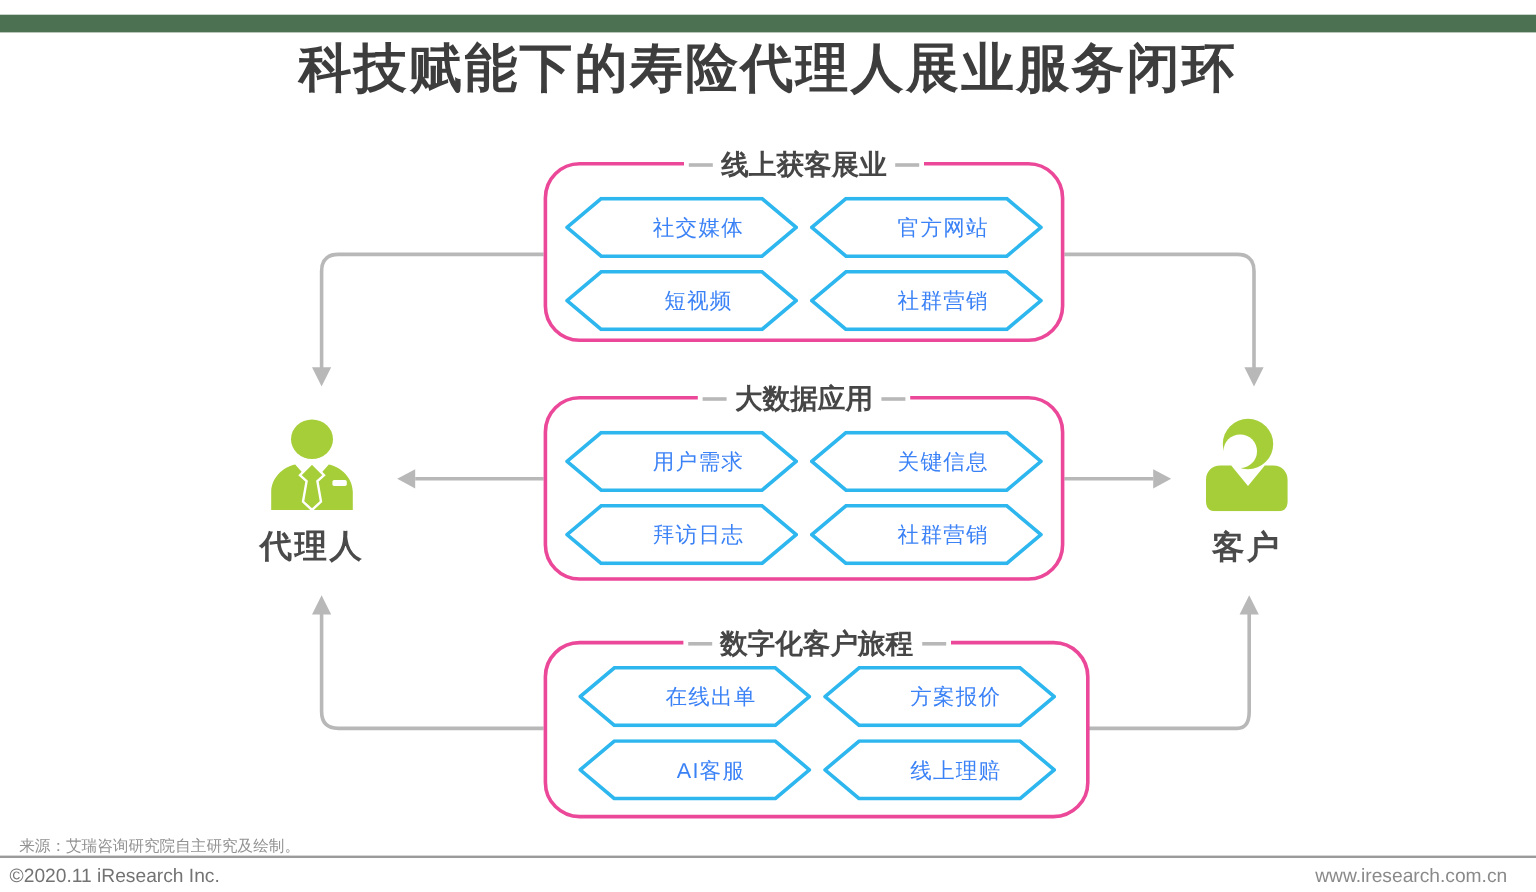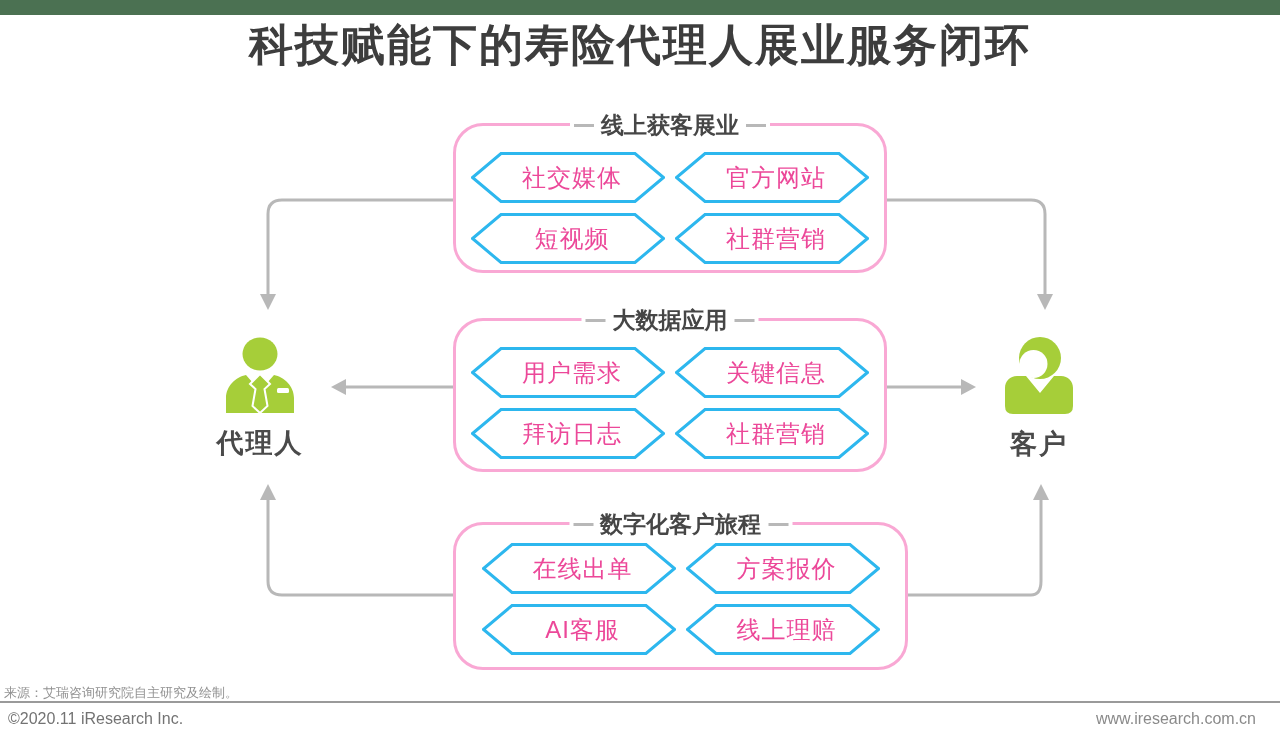--- a/index.html
+++ b/index.html
@@ -1,61 +1,62 @@
 <!DOCTYPE html>
 <html><head>
 <meta charset="utf-8">
 <style>
   html,body{margin:0;padding:0;background:#ffffff;}
   .stage{
     position:relative;width:1280px;height:731px;background:#ffffff;overflow:hidden;
     font-family:"Liberation Sans","DejaVu Sans",sans-serif;
+    margin-top:12px;
   }
   .topbar{position:absolute;left:0;top:0;width:1280px;height:15px;background:#4b7152;}
   .main-title{
     position:absolute;left:0;top:16px;width:1280px;text-align:center;
     font-size:44px;font-weight:bold;color:#3d3d3d;letter-spacing:2px;white-space:nowrap;
   }
   .connectors{position:absolute;left:0;top:0;width:1280px;height:743px;}
 
   
-  .group-box{position:absolute;width:428px;border:3px solid #f9a8d4;border-radius:30px;background:#ffffff;}
+  .group-box{position:absolute;width:428px;border:3px solid #ec4899;border-radius:30px;background:#ffffff;}
   .box1{left:453px;top:123px;height:144px;}
   .box2{left:453px;top:318px;height:148px;}
   .box3{left:453px;top:522px;height:142px;padding-left:21px;}
   .box-label{
     position:absolute;top:-16px;left:50%;transform:translateX(-50%);
     background:#ffffff;padding:0 4px;display:flex;align-items:center;gap:7px;white-space:nowrap;
   }
   .box-label .dash{width:20px;height:3px;background:#b8b8b8;flex:0 0 auto;}
   .box-label .label-text{font-size:23px;font-weight:bold;color:#464646;}
 
   .hex-grid{
     position:absolute;left:50%;transform:translateX(-50%);
     display:grid;grid-template-columns:194px 194px;gap:10px 10px;
   }
   .box1 .hex-grid{top:26px;}
   .box2 .hex-grid{top:26px;}
   .box3 .hex-grid{top:18px;}
   .hex{position:relative;width:194px;height:51px;}
   .hex svg{position:absolute;left:0;top:0;}
   .hex .hex-text{
-    position:absolute;left:4px;top:0;width:100%;height:100%;
+    position:absolute;left:14px;top:0;width:100%;height:100%;
     display:flex;align-items:center;justify-content:center;
-    font-size:24px;color:#ec4899;letter-spacing:1px;white-space:nowrap;
+    font-size:18px;color:#3b82f6;letter-spacing:1px;white-space:nowrap;
   }
 
   
   .actor{position:absolute;width:130px;display:flex;flex-direction:column;align-items:center;}
   .actor-agent{left:195px;top:337px;}
   .actor-customer{left:974px;top:336px;}
   .actor .actor-label{font-size:27px;font-weight:bold;color:#4a4a4a;margin-top:12px;letter-spacing:2px;white-space:nowrap;}
 
   
-  .source-note{position:absolute;left:4px;top:684px;font-size:13px;color:#929292;white-space:nowrap;text-align:center;}
+  .source-note{position:absolute;left:16px;top:684px;font-size:13px;color:#929292;white-space:nowrap;text-align:center;}
   .footer-divider{position:absolute;left:0;top:701px;width:1280px;height:0;border-top:2px solid #9a9a9a;}
   .copyright{position:absolute;left:8px;top:710px;font-size:16px;color:#737373;white-space:nowrap;}
   .website{position:absolute;right:24px;top:710px;font-size:16px;color:#8a8a8a;white-space:nowrap;}
 </style>
 </head>
 <body>
 
 <div class="stage">
 
   <div class="topbar"></div>

